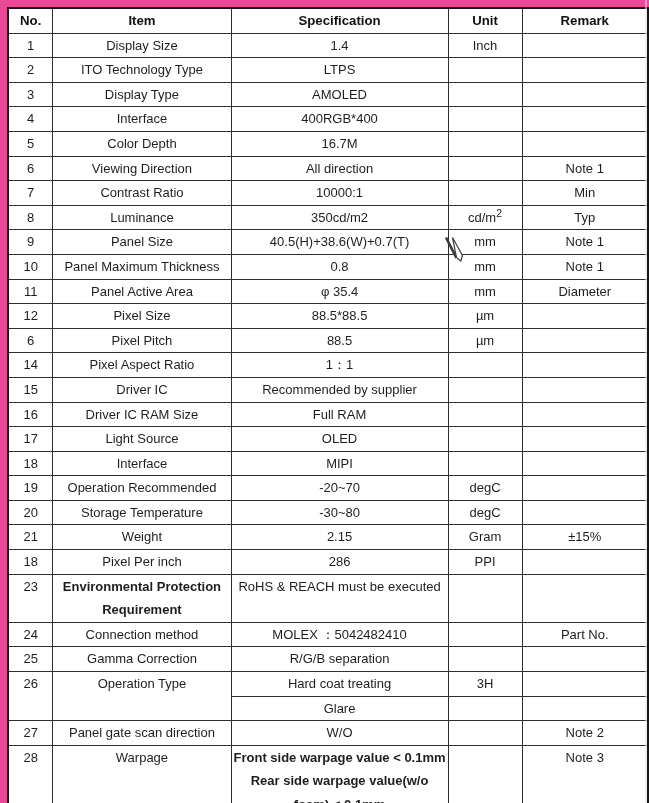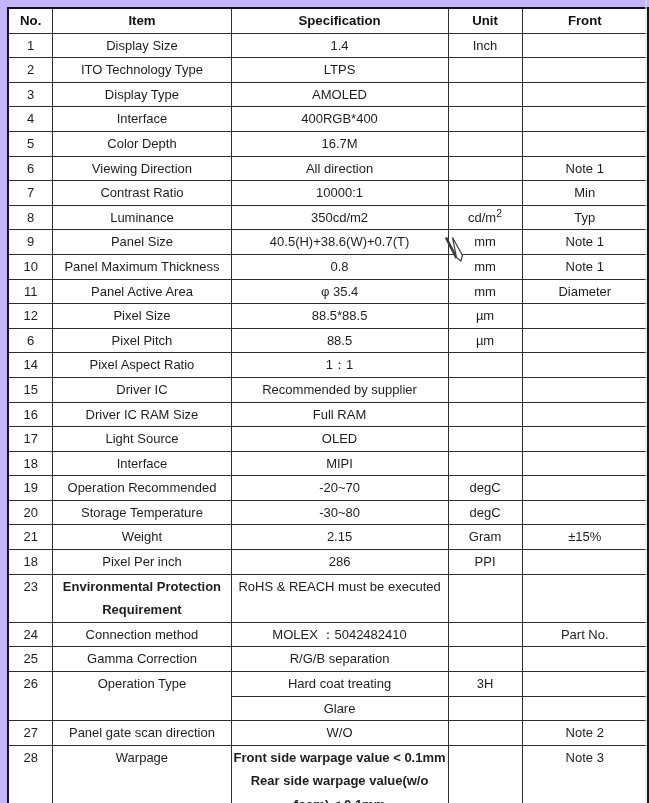--- a/index.html
+++ b/index.html
@@ -3,21 +3,21 @@
 <meta charset="utf-8">
 <style>
   html,body{margin:0;padding:0;}
   body{
     width:649px;height:803px;position:relative;
     background:#fdfdfd;
     font-family:"Liberation Sans", sans-serif;
     color:#1e1e1e;
     overflow:hidden;
   }
-  .sheet{position:absolute;inset:0;background:#c4b5fd;}
+  .sheet{position:absolute;inset:0;background:#ec4899;}
   
   .sheet::after{
     content:"";position:absolute;top:0;right:2px;width:2px;height:100%;
     background:#e3e3e3;opacity:.6;
   }
   table.spec{
     position:absolute;left:7px;top:7px;
     border-collapse:collapse;table-layout:fixed;
     background:#ffffff;
     border:2px solid #161616;
@@ -59,21 +59,21 @@
         <col class="c-spec">
         <col class="c-unit">
         <col class="c-remark">
     </colgroup>
     <thead>
       <tr>
           <th>No.</th>
           <th>Item</th>
           <th>Specification</th>
           <th>Unit</th>
-          <th>Front</th>
+          <th>Remark</th>
         </tr>
     </thead>
     <tbody>
         <tr>
           <td><span>1</span></td>
           <td><span>Display Size</span></td>
           <td><span>1.4</span></td>
           <td><span>Inch</span></td>
           <td><span></span></td>
         </tr>

